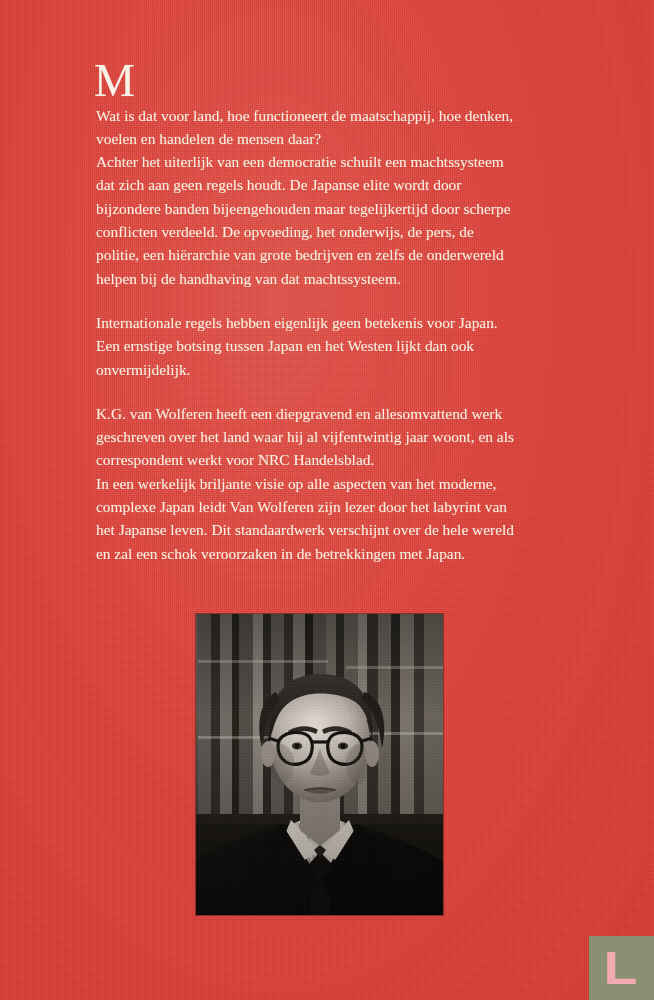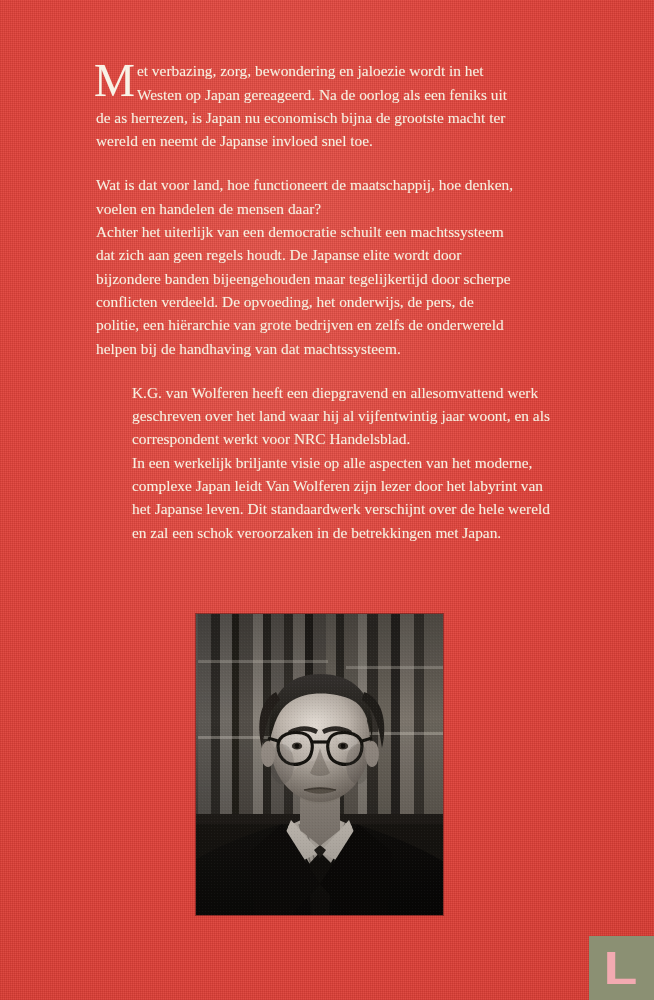--- a/index.html
+++ b/index.html
@@ -29,21 +29,21 @@
     color: #f6efe0;
     font-size: 15.4px;
     line-height: 23.3px;
     text-rendering: optimizeLegibility;
     text-shadow: 0 0 1px rgba(246,239,224,0.35);
   }
   .para {
     margin: 0 0 21px 0;
     white-space: pre-line;
   }
-  .para:last-child { margin-bottom: 0; margin-left: 36px; }
+  .para:last-child { margin-bottom: 0; }
 
   
   .para-dropcap {
     position: relative;
     min-height: 46px;
   }
   .dropcap {
     float: left;
     font-size: 46px;
     line-height: 40px;
@@ -91,35 +91,35 @@
   }
 </style>
 </head>
 <body>
 
 <div id="book-back-cover">
 
   <div class="blurb">
 
     <p class="para para-dropcap">
-      <span class="dropcap">M</span><span class="body-text">et verbazing, zorg, bewondering en jaloezie wordt in het
-Westen op Japan gereageerd. Na de oorlog als een feniks uit
-de as herrezen, is Japan nu economisch bijna de grootste macht ter
-wereld en neemt de Japanse invloed snel toe.</span>
+      <span class="dropcap">M</span>
     </p>
 
     <p class="para">Wat is dat voor land, hoe functioneert de maatschappij, hoe denken,
 voelen en handelen de mensen daar?
 Achter het uiterlijk van een democratie schuilt een machtssysteem
 dat zich aan geen regels houdt. De Japanse elite wordt door
 bijzondere banden bijeengehouden maar tegelijkertijd door scherpe
 conflicten verdeeld. De opvoeding, het onderwijs, de pers, de
 politie, een hiërarchie van grote bedrijven en zelfs de onderwereld
 helpen bij de handhaving van dat machtssysteem.</p>
 
+    <p class="para">Internationale regels hebben eigenlijk geen betekenis voor Japan.
+Een ernstige botsing tussen Japan en het Westen lijkt dan ook
+onvermijdelijk.</p>
 
     <p class="para"><span>K.G. van Wolferen heeft een diepgravend en allesomvattend werk
 geschreven over het land waar hij al vijfentwintig jaar woont, en als
 correspondent werkt voor </span><span class="italic">NRC Handelsblad</span><span>.
 In een werkelijk briljante visie op alle aspecten van het moderne,
 complexe Japan leidt Van Wolferen zijn lezer door het labyrint van
 het Japanse leven. Dit standaardwerk verschijnt over de hele wereld
 en zal een schok veroorzaken in de betrekkingen met Japan.</span></p>
 
   </div>

